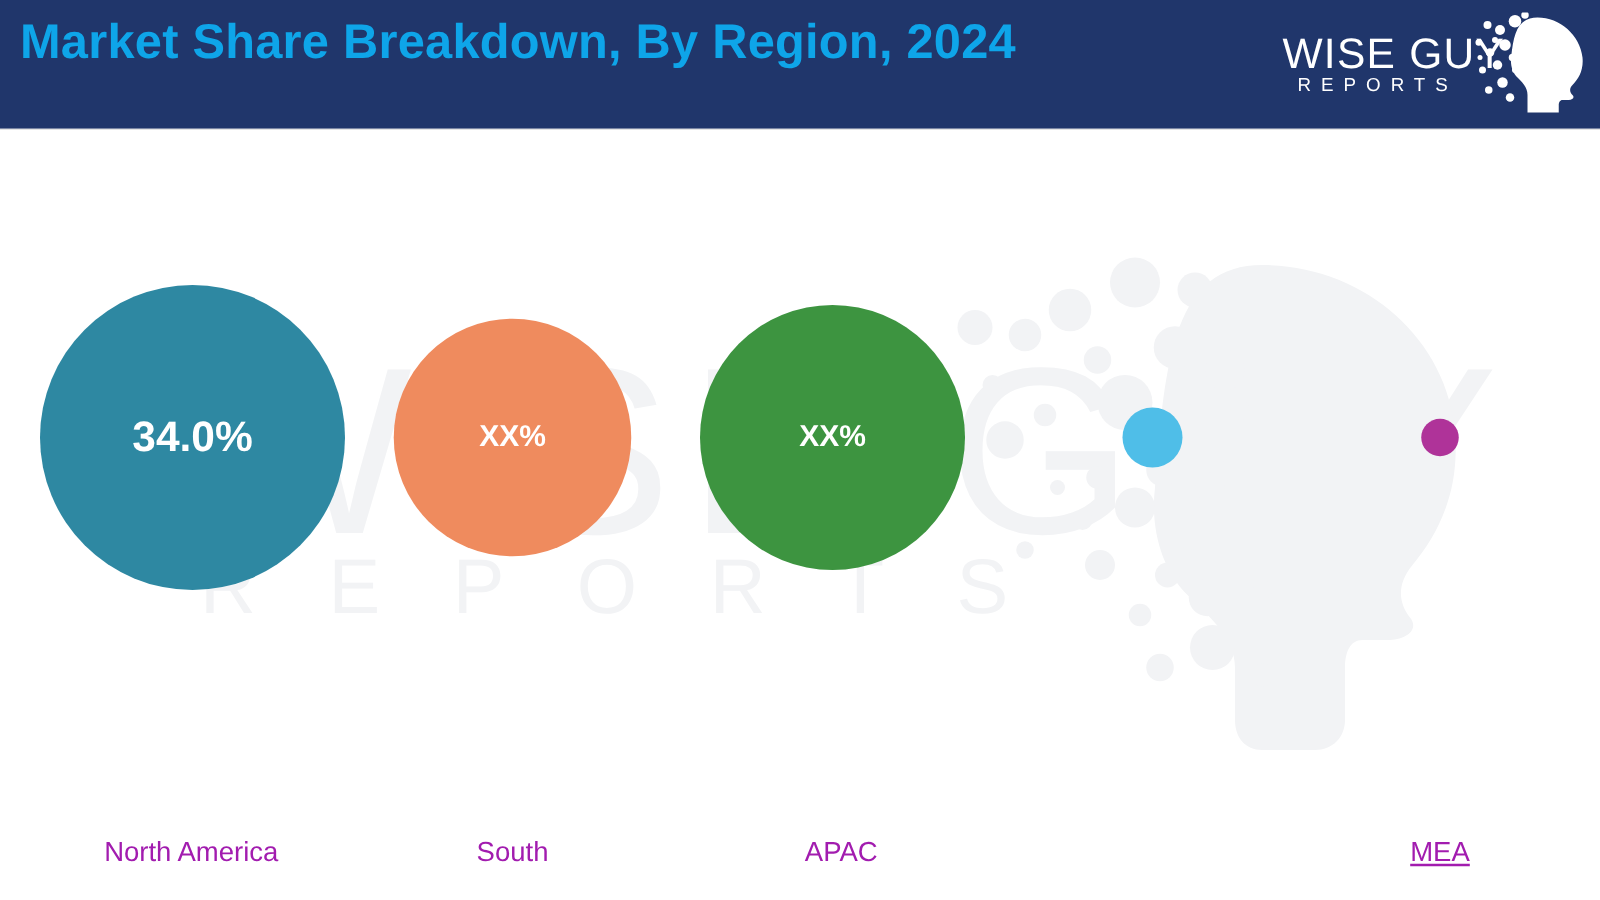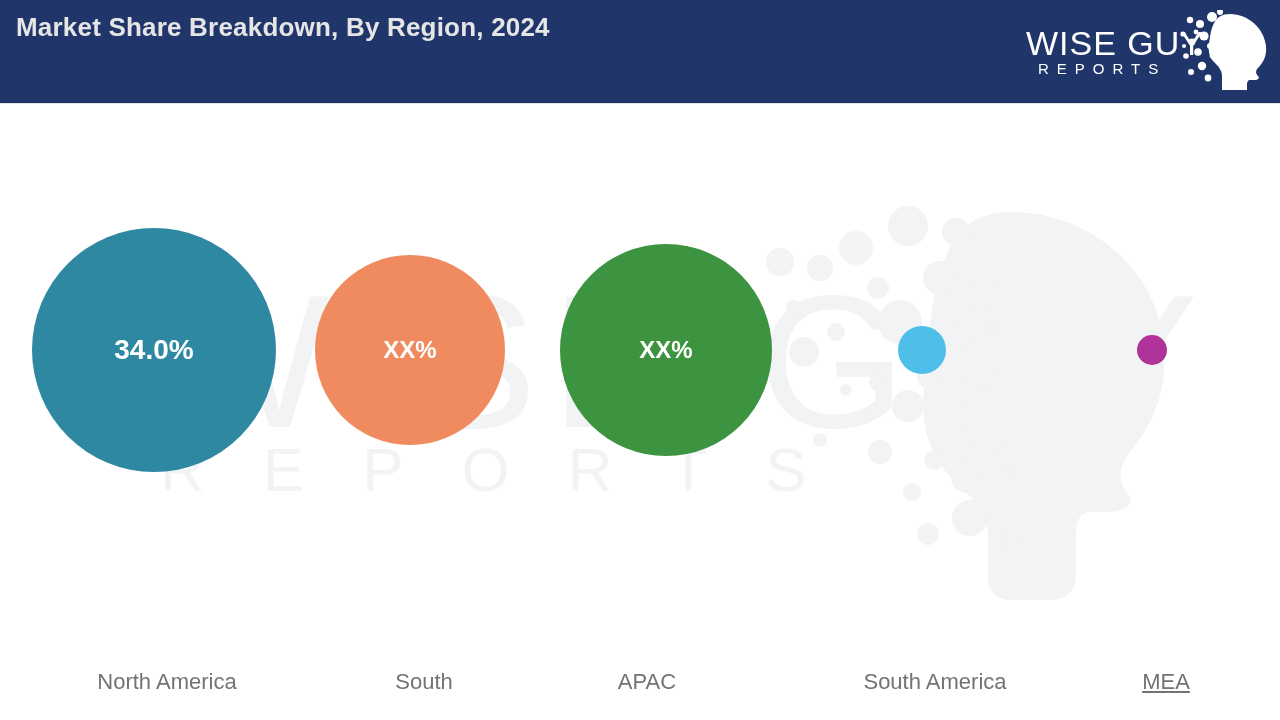--- a/index.html
+++ b/index.html
@@ -23,23 +23,23 @@
     left: 0; top: 0;
     width: 1280px;
     height: 103px;
     background: #20366b;
     box-sizing: border-box;
   }
   #header-title {
     position: absolute;
     left: 16px;
     top: 12px;
-    font-size: 26px;
+    font-size: 39px;
     font-weight: bold;
-    color: #e5e5e5;
+    color: #0ea5e9;
     letter-spacing: 0.2px;
     white-space: nowrap;
   }
 
   
   #logo {
     position: absolute;
     right: 8px;
     top: 8px;
     width: 256px;
@@ -127,24 +127,23 @@
     line-height: 1;
     white-space: nowrap;
   }
 
   
   .cat-label {
     position: absolute;
     top: 565px;
     transform: translateX(-50%);
     font-size: 22px;
-    color: #737373;
+    color: #a21caf;
     white-space: nowrap;
     text-align: left;
-    margin-left: 14px;
   }
 </style>
 </head>
 <body>
 
 <div id="page">
 
   <div id="header">
     <div id="header-title">Market Share Breakdown, By Region, 2024</div>
 
@@ -214,39 +213,38 @@
           <circle cx="210" cy="314" r="18"></circle>
           <circle cx="168" cy="330" r="11"></circle>
           <circle cx="250" cy="336" r="9"></circle>
           <circle cx="86" cy="186" r="6"></circle>
           <circle cx="34" cy="104" r="8"></circle>
         </g>
       </svg>
     </div>
 
     <div class="bubble" style="left:32px; top:124px; width:244px; height:244px; background:#2e88a2;">
-      <span class="bubble-value" style="font-size:28px;">34.0%</span>
+      <span class="bubble-value" style="font-size:34px;">34.0%</span>
     </div>
 
     <div class="bubble" style="left:315px; top:151px; width:190px; height:190px; background:#ef8b5e;">
       <span class="bubble-value" style="font-size:24px;">XX%</span>
     </div>
 
     <div class="bubble" style="left:560px; top:140px; width:212px; height:212px; background:#3d9440;">
       <span class="bubble-value" style="font-size:24px;">XX%</span>
     </div>
 
     <div class="bubble" style="left:898px; top:222px; width:48px; height:48px; background:#4fbee8;">
       <span class="bubble-value" style="font-size:10px;"></span>
     </div>
 
     <div class="bubble" style="left:1137px; top:231px; width:30px; height:30px; background:#af3399;">
       <span class="bubble-value" style="font-size:10px;"></span>
     </div>
 
     <div class="cat-label" style="left:153px;">North America</div>
     <div class="cat-label" style="left:410px;">South</div>
-    <div class="cat-label" style="left:633px;">APAC</div>
-    <div class="cat-label" style="left:921px;">South America</div>
+    <div class="cat-label" style="left:673px;">APAC</div>
     <div class="cat-label" style="left:1152px;text-decoration:underline;">MEA</div>
 
   </div>
 </div>
 
 </body></html>

